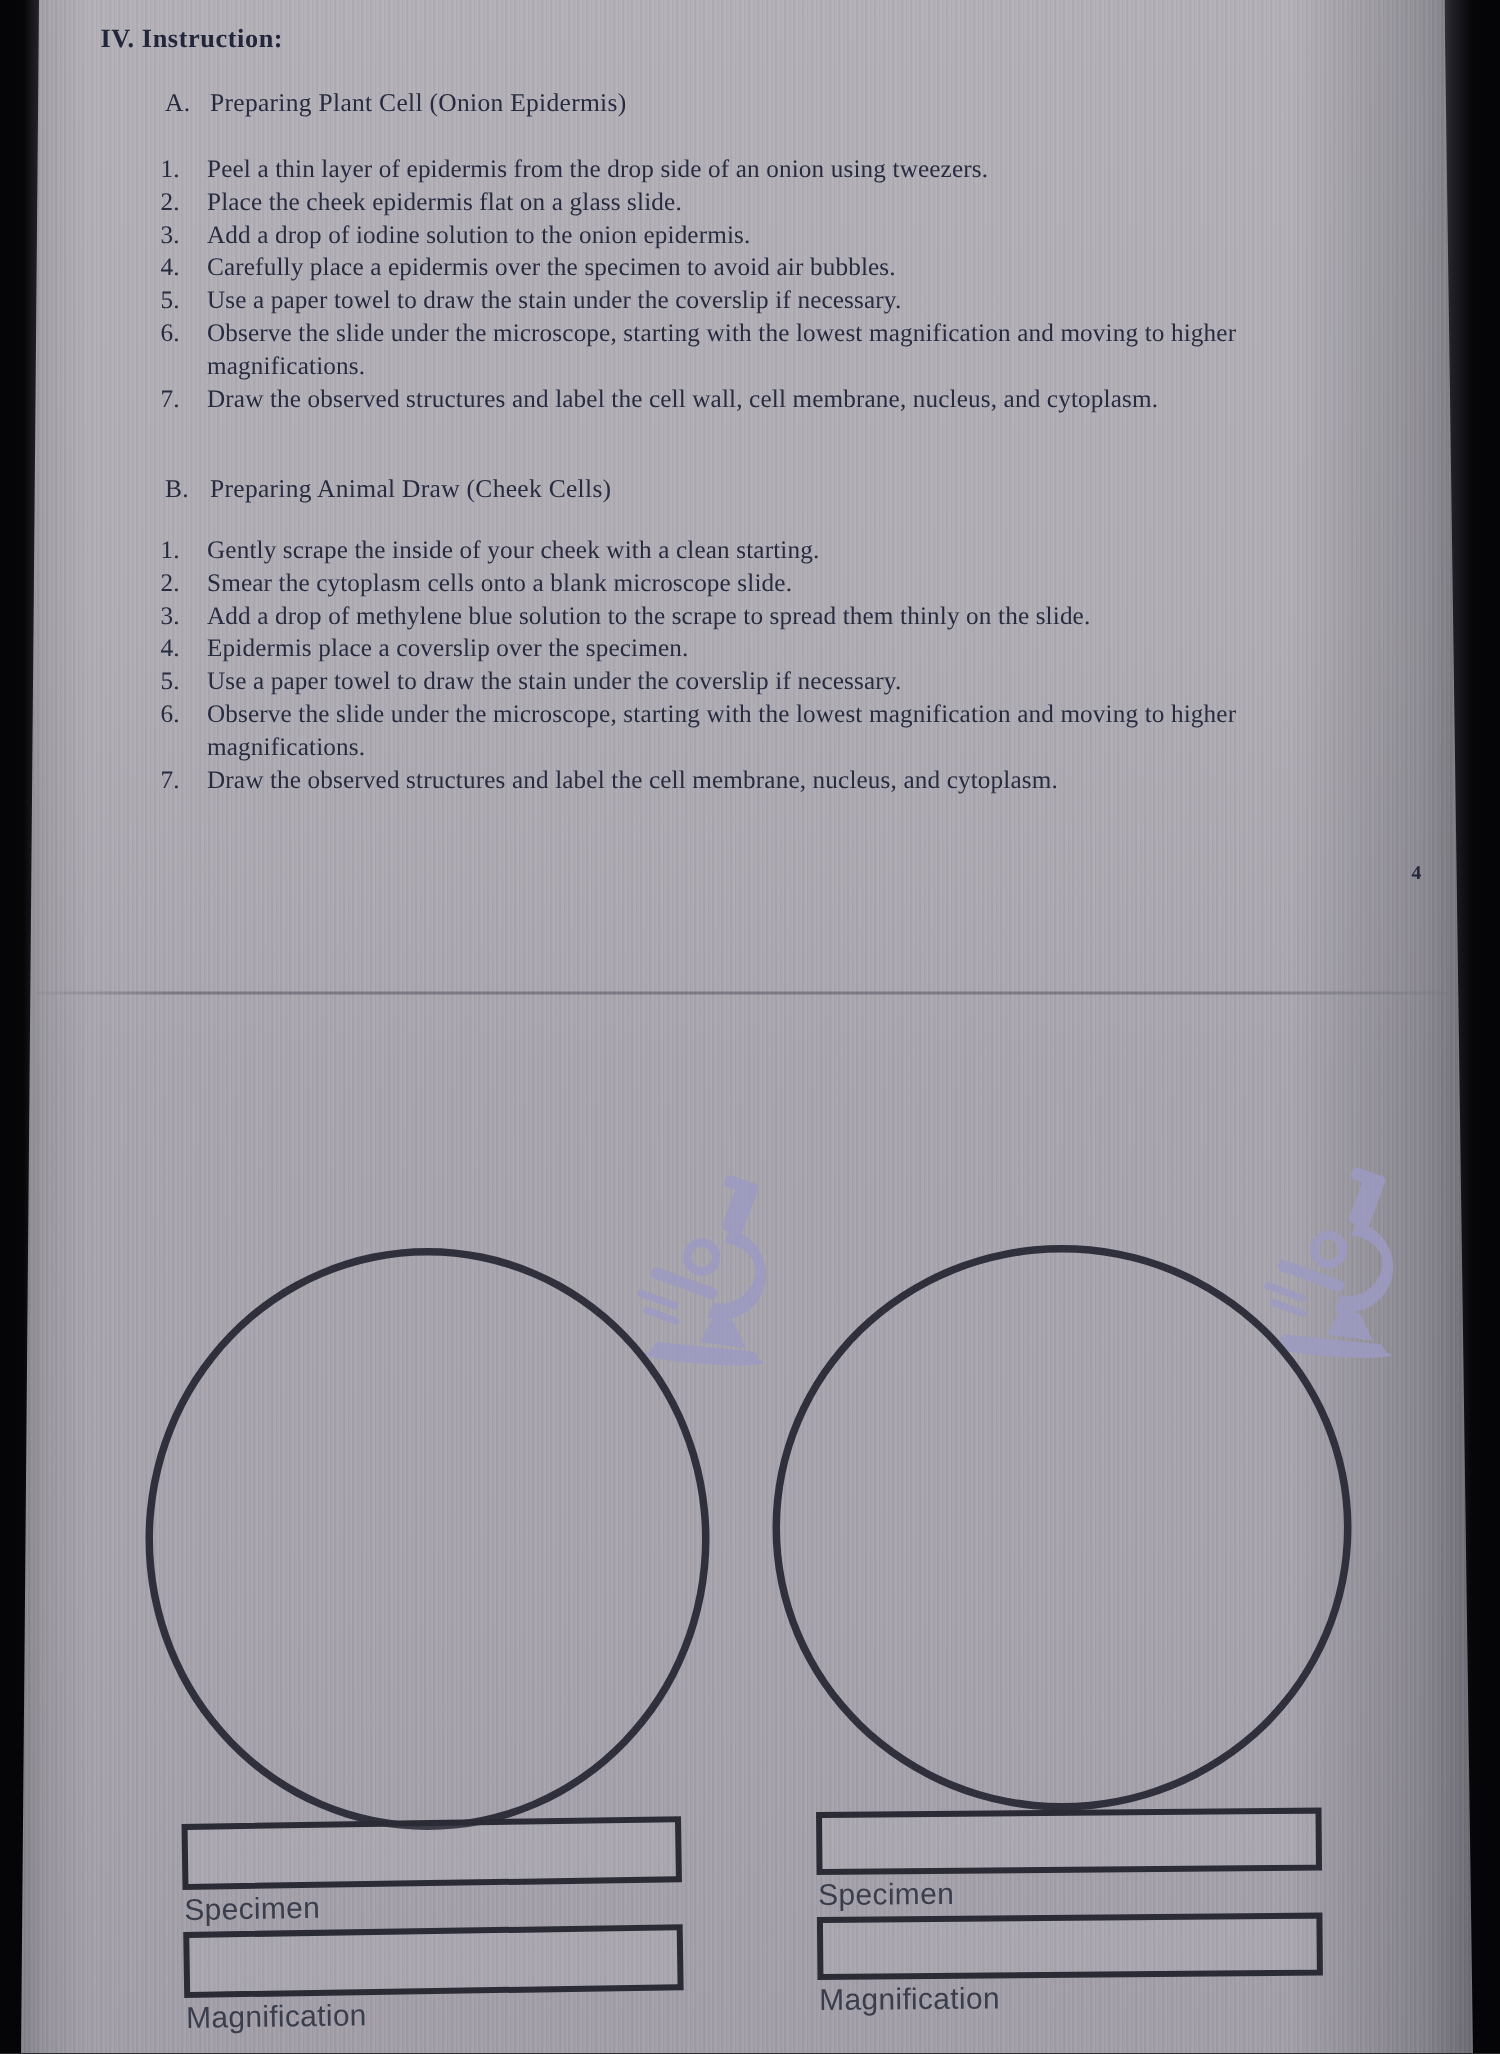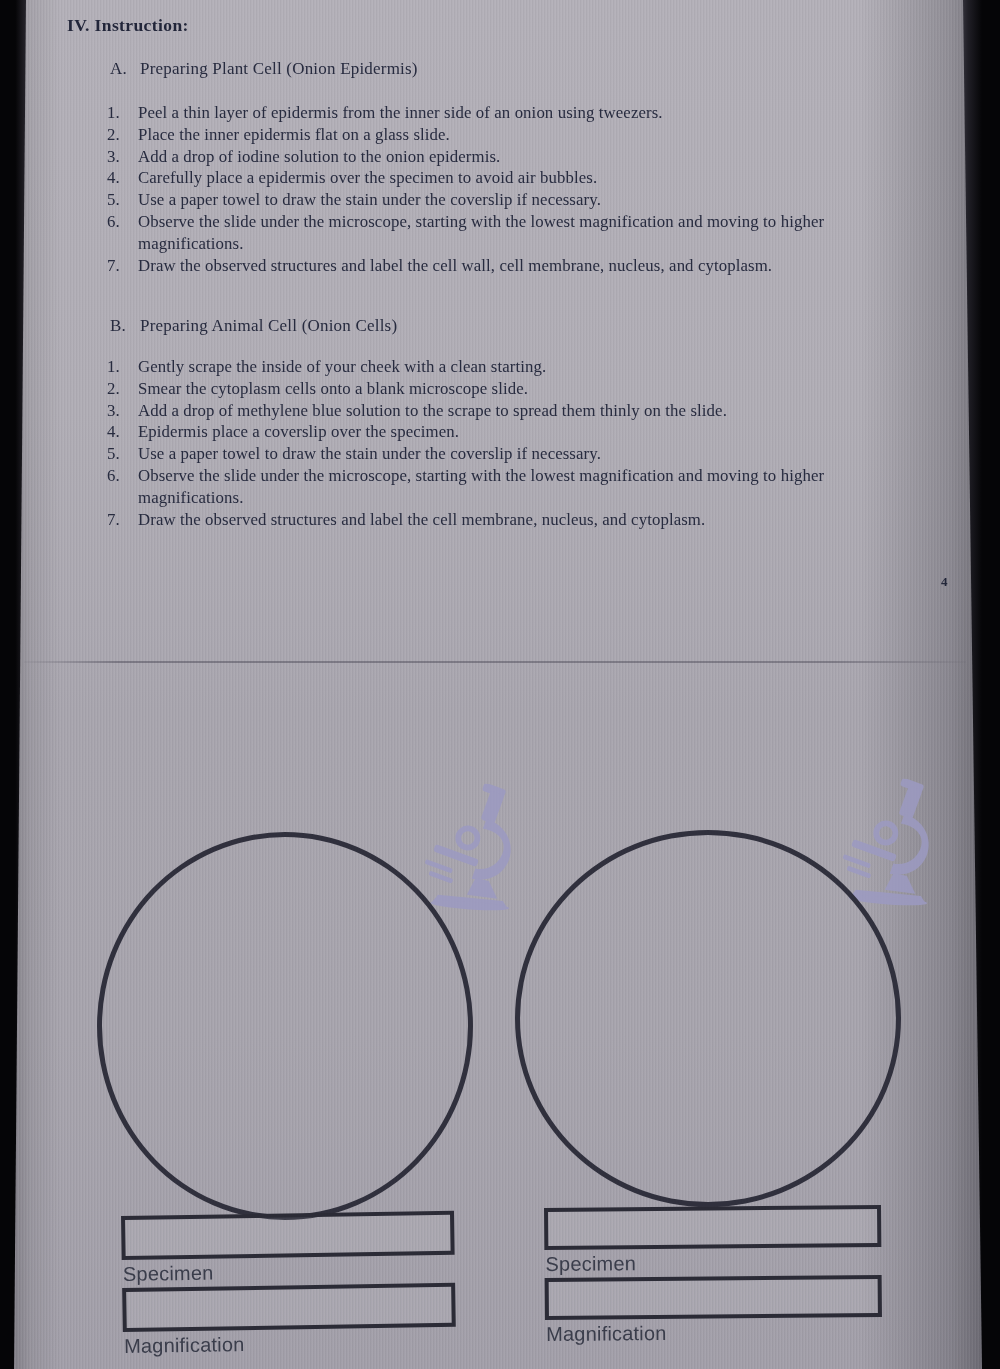--- a/index.html
+++ b/index.html
@@ -92,25 +92,25 @@
     <div class="heading">IV. Instruction:</div>
 
     <div class="sec-title" id="sec-a-title">
       <span class="lbl">A.</span>
       <span>Preparing Plant Cell (Onion Epidermis)</span>
     </div>
 
     <div class="steps" id="steps-a">
       <div class="step">
           <span class="num">1.</span>
-          <span class="txt">Peel a thin layer of epidermis from the inner side of an onion using tweezers.</span>
+          <span class="txt">Peel a thin layer of epidermis from the drop side of an onion using tweezers.</span>
         </div>
       <div class="step">
           <span class="num">2.</span>
-          <span class="txt">Place the inner epidermis flat on a glass slide.</span>
+          <span class="txt">Place the cheek epidermis flat on a glass slide.</span>
         </div>
       <div class="step">
           <span class="num">3.</span>
           <span class="txt">Add a drop of iodine solution to the onion epidermis.</span>
         </div>
       <div class="step">
           <span class="num">4.</span>
           <span class="txt">Carefully place a epidermis over the specimen to avoid air bubbles.</span>
         </div>
       <div class="step">
@@ -122,21 +122,21 @@
           <span class="txt">Observe the slide under the microscope, starting with the lowest magnification and moving to higher magnifications.</span>
         </div>
       <div class="step">
           <span class="num">7.</span>
           <span class="txt">Draw the observed structures and label the cell wall, cell membrane, nucleus, and cytoplasm.</span>
         </div>
     </div>
 
     <div class="sec-title" id="sec-b-title">
       <span class="lbl">B.</span>
-      <span>Preparing Animal Cell (Onion Cells)</span>
+      <span>Preparing Animal Draw (Cheek Cells)</span>
     </div>
 
     <div class="steps" id="steps-b">
       <div class="step">
           <span class="num">1.</span>
           <span class="txt">Gently scrape the inside of your cheek with a clean starting.</span>
         </div>
       <div class="step">
           <span class="num">2.</span>
           <span class="txt">Smear the cytoplasm cells onto a blank microscope slide.</span>

